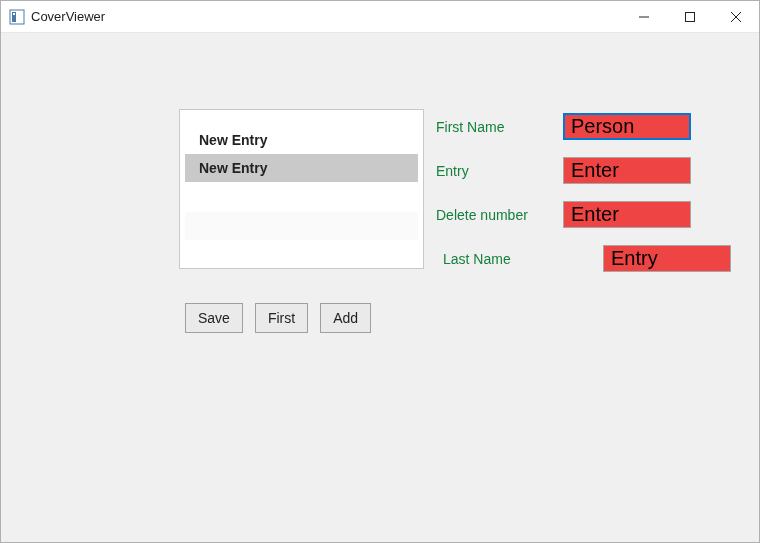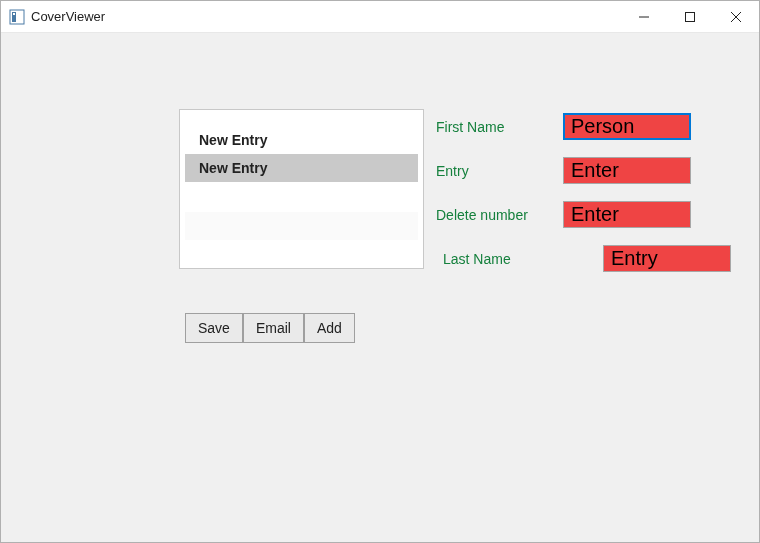--- a/index.html
+++ b/index.html
@@ -97,23 +97,23 @@
       background: #ef4444;
     }
     .form-input.focused {
       border: 2px solid #0078d7;
       padding: 0 6px;
     }
 
     .btnrow {
       position: absolute;
       left: 184px;
-      top: 280px;
+      top: 270px;
       display: flex;
-      gap: 0;
+      gap: 12px;
     }
     .btn {
       height: 30px;
       padding: 0 12px;
       font-family: inherit;
       font-size: 14px;
       color: #222;
       background: #eaeaea;
       border: 1px solid #9f9f9f;
       cursor: pointer;
@@ -168,18 +168,18 @@
     <input class="form-input" style="left: 562px; top: 124px;" value="Enter">
 
     <div class="form-label" style="left:435px; top:174px;">Delete number</div>
     <input class="form-input" style="left: 562px; top: 168px;" value="Enter">
 
     <div class="form-label" style="left:442px; top:218px;">Last Name</div>
     <input class="form-input" style="left: 562px; top: 212px; margin-left: 40px;" value="Entry">
 
     <div class="btnrow">
       <button class="btn">Save</button>
-      <button class="btn">Email</button>
+      <button class="btn">First</button>
       <button class="btn">Add</button>
     </div>
 
   </div>
 </div>
 
 </body></html>

